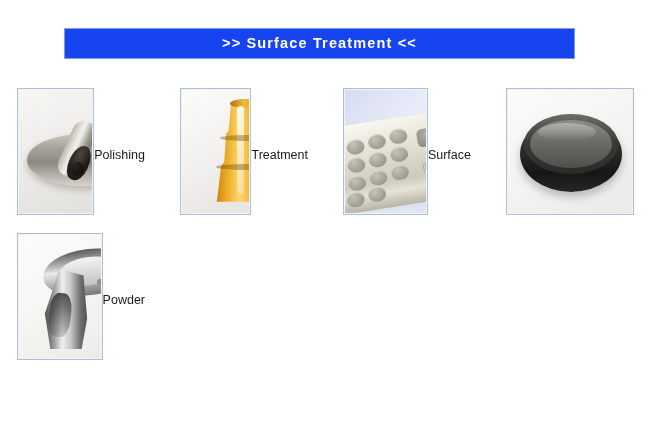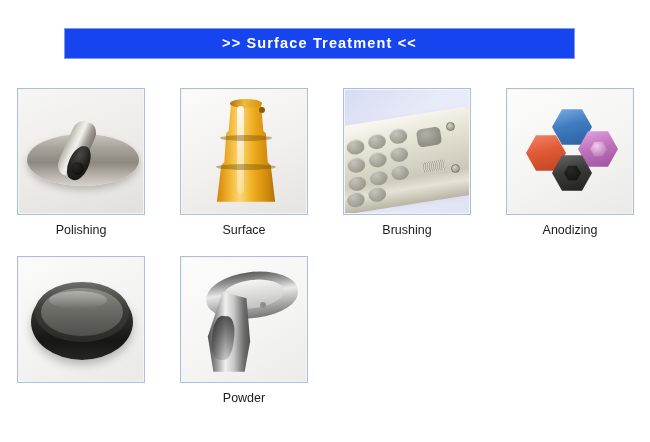--- a/index.html
+++ b/index.html
@@ -47,21 +47,21 @@
     width: 616px;
     display: grid;
     grid-template-columns: repeat(4, 128px);
     grid-template-rows: repeat(2, auto);
     column-gap: 35px;
     row-gap: 18px;
   }
   .card {
     width: 128px;
     display: flex;
-    flex-direction: column;
+    flex-direction: row;
     align-items: center;
   }
   .thumb {
     width: 128px;
     height: 127px;
     box-sizing: border-box;
     border: 1px solid #a8c0dd;
     background: #f4f4f2;
     position: relative;
     overflow: hidden;
@@ -337,21 +337,21 @@
         <div class="scene bg-paint">
           <div class="paint-body"></div>
           <div class="paint-top"></div>
           <div class="paint-gloss"></div>
           <div class="paint-ring1"></div>
           <div class="paint-ring2"></div>
           <div class="paint-hole"></div>
         </div>
       </div>
     </div>
-    <div class="caption">Surface</div>
+    <div class="caption">Treatment</div>
   </div>
 
   <div class="card">
     <div class="thumb">
       <div class="thumb-inner">
         <div class="scene bg-brush">
           <div class="brush-panel"></div>
           <div class="brush-panel2"></div>
           <div class="keys">
             <div class="key" style="left:0px;  top:0px;"></div>
@@ -366,40 +366,25 @@
             <div class="key" style="left:-8px; top:52px;"></div>
             <div class="key" style="left:14px; top:50px;"></div>
           </div>
           <div class="brush-win"></div>
           <div class="brush-speaker"></div>
           <div class="screw" style="left:101px; top:32px;"></div>
           <div class="screw" style="left:106px; top:74px;"></div>
         </div>
       </div>
     </div>
-    <div class="caption">Brushing</div>
+    <div class="caption">Surface</div>
   </div>
 
 
 
-  <div class="card">
-    <div class="thumb">
-      <div class="thumb-inner">
-        <div class="scene bg-anod">
-          <div class="cap cap-blue"></div>
-          <div class="cap cap-red"></div>
-          <div class="cap cap-pink"></div>
-          <div class="cap-socket sock-pink"></div>
-          <div class="cap cap-black"></div>
-          <div class="cap-socket sock-black"></div>
-        </div>
-      </div>
-    </div>
-    <div class="caption">Anodizing</div>
-  </div>
 
   <div class="card">
     <div class="thumb">
       <div class="thumb-inner">
         <div class="scene bg-powder">
           <div class="pc-outer"></div>
           <div class="pc-rim"></div>
           <div class="pc-inner"></div>
           <div class="pc-gloss"></div>
         </div>

